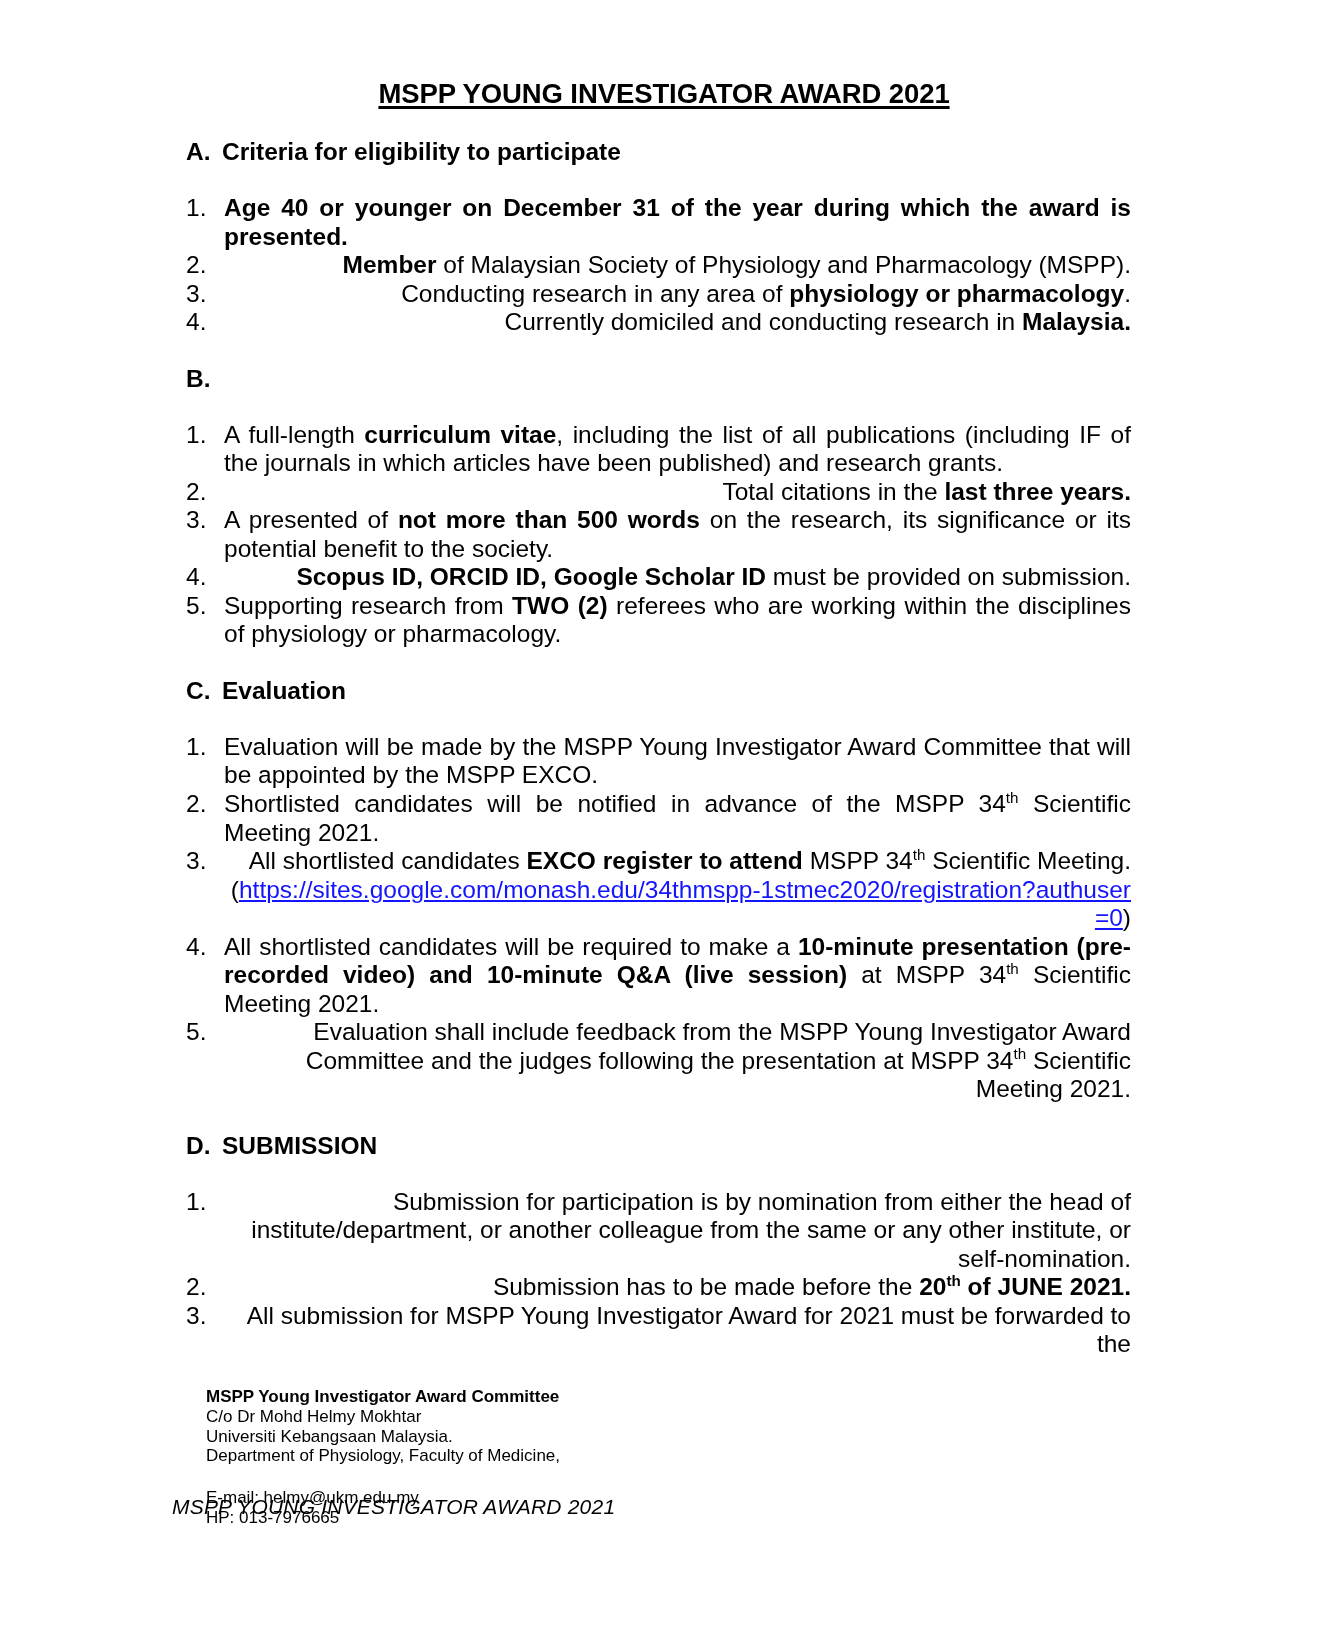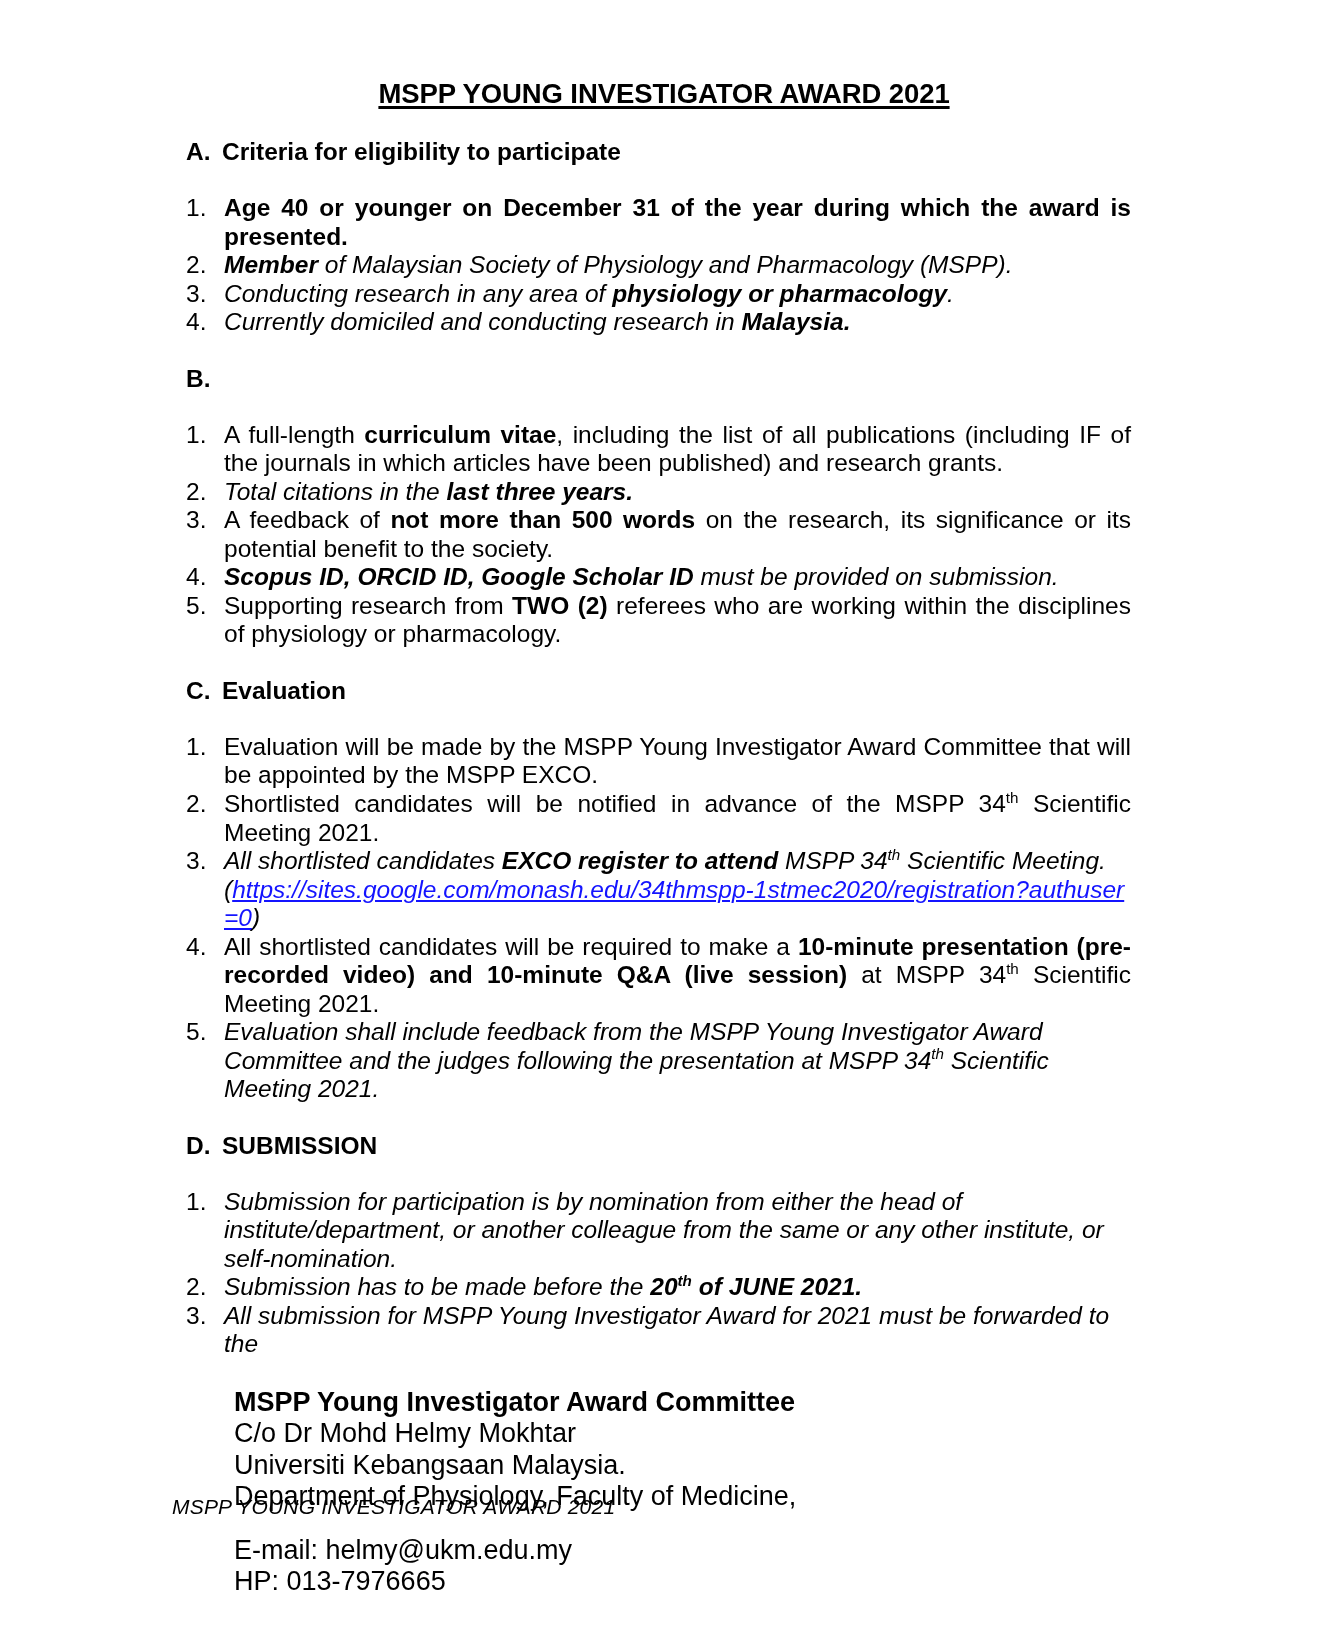--- a/index.html
+++ b/index.html
@@ -70,40 +70,40 @@
   }
   ol.numlist > li .num {
     flex: 0 0 38px;
     width: 38px;
     text-align: left;
   }
   ol.numlist > li .txt {
     flex: 1 1 auto;
   }
   .just { text-align: justify; text-align-last: left; }
-  .left { text-align: left; font-style: italic; }
+  .left { text-align: right; }
 
   b, strong { font-weight: bold; }
   sup {
     font-size: 0.62em;
     vertical-align: 0.62em;
     line-height: 0;
     margin-top: 41px;
   }
   a.url {
     color: #1414ff;
     text-decoration: underline;
     text-underline-offset: 2px;
     text-decoration-thickness: 2px;
     word-break: break-all;
   }
   .addr-block {
-    font-size: 27px;
+    font-size: 17px;
     line-height: 1.165;
-    margin-left: 48px;
+    margin-left: 20px;
   }
   .addr-block .b { font-weight: bold; }
   .footer {
     position: absolute;
     left: 172px;
     top: 1495px;
     font-style: italic;
     font-weight: normal;
     font-size: 21px;
     letter-spacing: 0.2px;
@@ -152,21 +152,21 @@
       <li>
         <span class="num">1.</span>
         <span class="txt just"><span>A full-length </span><b>curriculum vitae</b><span>, including the list of all publications (including IF of the journals in which articles have been published) and research grants.</span></span>
       </li>
       <li>
         <span class="num">2.</span>
         <span class="txt left"><span>Total citations in the </span><b>last three years.</b></span>
       </li>
       <li>
         <span class="num">3.</span>
-        <span class="txt just"><span>A feedback of </span><b>not more than 500 words</b><span> on the research, its significance or its potential benefit to the society.</span></span>
+        <span class="txt just"><span>A presented of </span><b>not more than 500 words</b><span> on the research, its significance or its potential benefit to the society.</span></span>
       </li>
       <li>
         <span class="num">4.</span>
         <span class="txt left"><b>Scopus ID, ORCID ID, Google Scholar ID</b><span> must be provided on submission.</span></span>
       </li>
       <li>
         <span class="num">5.</span>
         <span class="txt just"><span>Supporting research from </span><b>TWO (2)</b><span> referees who are working within the disciplines of physiology or pharmacology.</span></span>
       </li>
     </ol>

